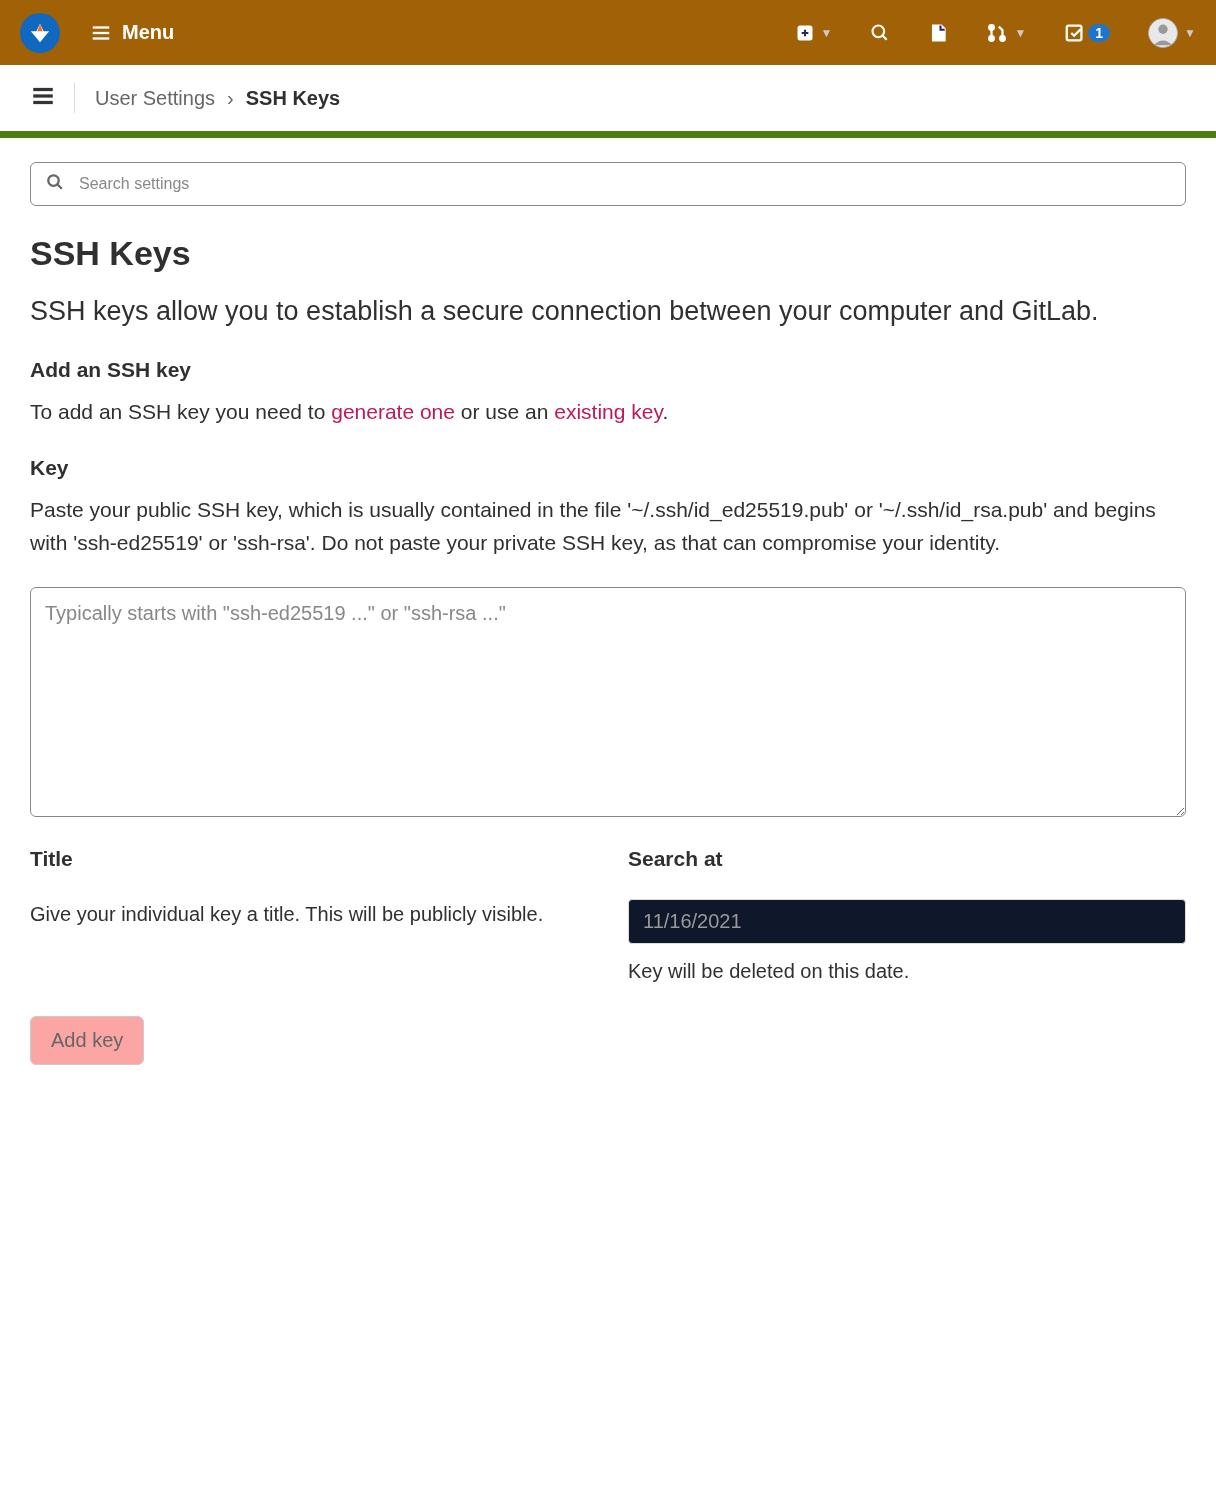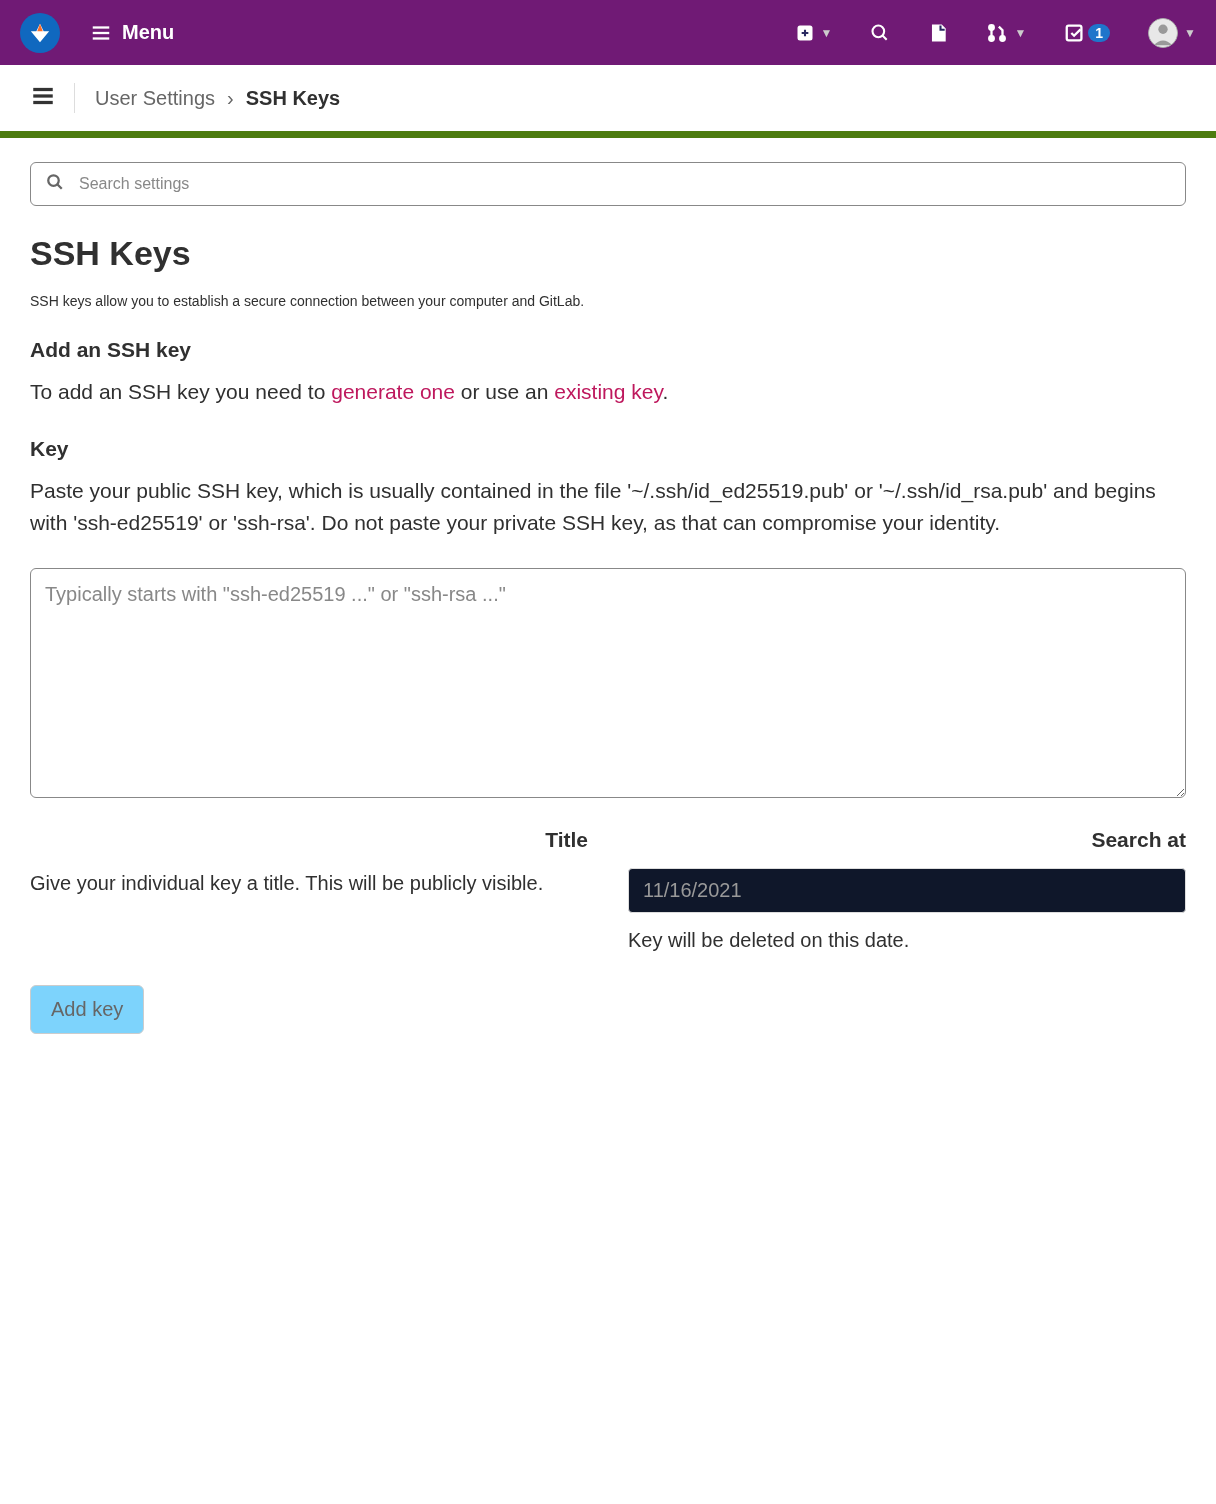--- a/index.html
+++ b/index.html
@@ -1,44 +1,44 @@
 <!DOCTYPE html>
 <html><head>
 <meta charset="utf-8">
 <style>
 * { box-sizing: border-box; margin: 0; padding: 0; }
 body { font-family: -apple-system, BlinkMacSystemFont, "Segoe UI", Helvetica, Arial, sans-serif; color: #303030; background: #fff; width: 1216px; }
-.topbar { background: #701a75; height: 65px; display: flex; align-items: center; padding: 0 20px; color: #fff; }
+.topbar { background: #a16207; height: 65px; display: flex; align-items: center; padding: 0 20px; color: #fff; }
 .logo { width: 40px; height: 40px; border-radius: 50%; background: #1068bf; display: flex; align-items: center; justify-content: center; margin-right: 30px; }
 .menu-btn { display: flex; align-items: center; gap: 10px; color: #fff; font-size: 20px; font-weight: 600; cursor: pointer; }
 .topbar-right { margin-left: auto; display: flex; align-items: center; gap: 38px; }
 .topbar-icon { color: #fff; display: flex; align-items: center; gap: 6px; cursor: pointer; }
 .badge { background: #1f75cb; color: #fff; border-radius: 10px; padding: 1px 7px; font-size: 14px; font-weight: 600; margin-left: -4px; }
 .avatar { width: 30px; height: 30px; border-radius: 50%; background: #ddd; border: 1px solid #aaa; display: flex; align-items: center; justify-content: center; overflow: hidden; }
 .subheader { display: flex; align-items: center; padding: 18px 30px; border-bottom: 7px solid #4d7c0f; gap: 20px; }
 .hamburger { cursor: pointer; padding-right: 18px; border-right: 1px solid #ddd; }
 .breadcrumb { font-size: 20px; color: #666; display: flex; align-items: center; gap: 12px; }
 .breadcrumb .current { font-weight: 700; color: #303030; }
 .content { padding: 24px 30px; }
 .search-box { position: relative; margin-bottom: 28px; }
 .search-box input { width: 100%; padding: 12px 14px 12px 48px; font-size: 16px; border: 1px solid #888; border-radius: 6px; }
 .search-box .sicon { position: absolute; left: 16px; top: 50%; transform: translateY(-50%); color: #666; }
 h1 { font-size: 34px; font-weight: 700; margin-bottom: 18px; }
-.desc { font-size: 14px; line-height: 1.5; margin-bottom: 26px; }
+.desc { font-size: 27px; line-height: 1.5; margin-bottom: 26px; }
 h3 { font-size: 21px; font-weight: 700; margin-bottom: 14px; }
 .para { font-size: 21px; line-height: 1.55; margin-bottom: 28px; }
 .link { color: #be185d; cursor: pointer; }
 textarea { width: 100%; min-height: 230px; padding: 14px; font-size: 20px; border: 1px solid #888; border-radius: 6px; font-family: inherit; resize: vertical; margin-bottom: 26px; }
 .row { display: flex; gap: 40px; margin-bottom: 30px; }
 .col { flex: 1; }
-.field-label { font-size: 21px; font-weight: 700; margin-bottom: 16px; display: block; text-align: right; }
+.field-label { font-size: 21px; font-weight: 700; margin-bottom: 28px; display: block; }
 .text-input { width: 100%; padding: 12px 14px; font-size: 20px; border: 1px solid #888; border-radius: 6px; margin-bottom: 12px; }
 .date-input { width: 100%; padding: 10px 14px; font-size: 20px; border: 1px solid #ddd; border-radius: 4px; margin-bottom: 12px; color: #999; background: #0f172a; }
 .help { font-size: 20px; color: #303030; line-height: 1.5; }
-.btn { padding: 12px 20px; font-size: 20px; border: 1px solid #ccc; background: #7dd3fc; border-radius: 6px; color: #666; cursor: pointer; }
+.btn { padding: 12px 20px; font-size: 20px; border: 1px solid #ccc; background: #fca5a5; border-radius: 6px; color: #666; cursor: pointer; }
 input::placeholder, textarea::placeholder { color: #888; }
 .chev { font-size: 12px; color: #ccc; }
 </style>
 </head>
 <body>
 
 <div class="topbar">
   <div class="logo">
     <svg width="22" height="22" viewBox="0 0 24 24">
         <path fill="#fff" d="M12 2 L8 10 L2 10 L12 22 L22 10 L16 10 Z"></path>

